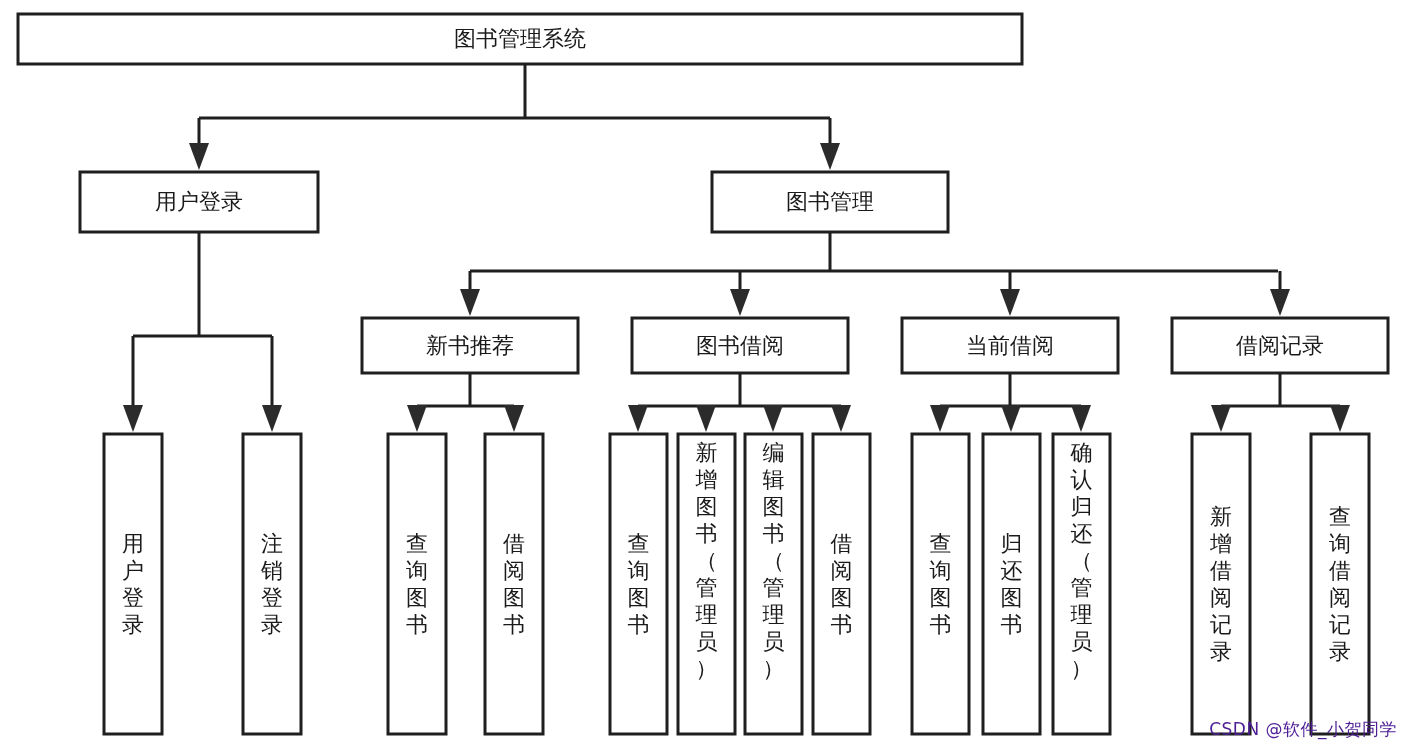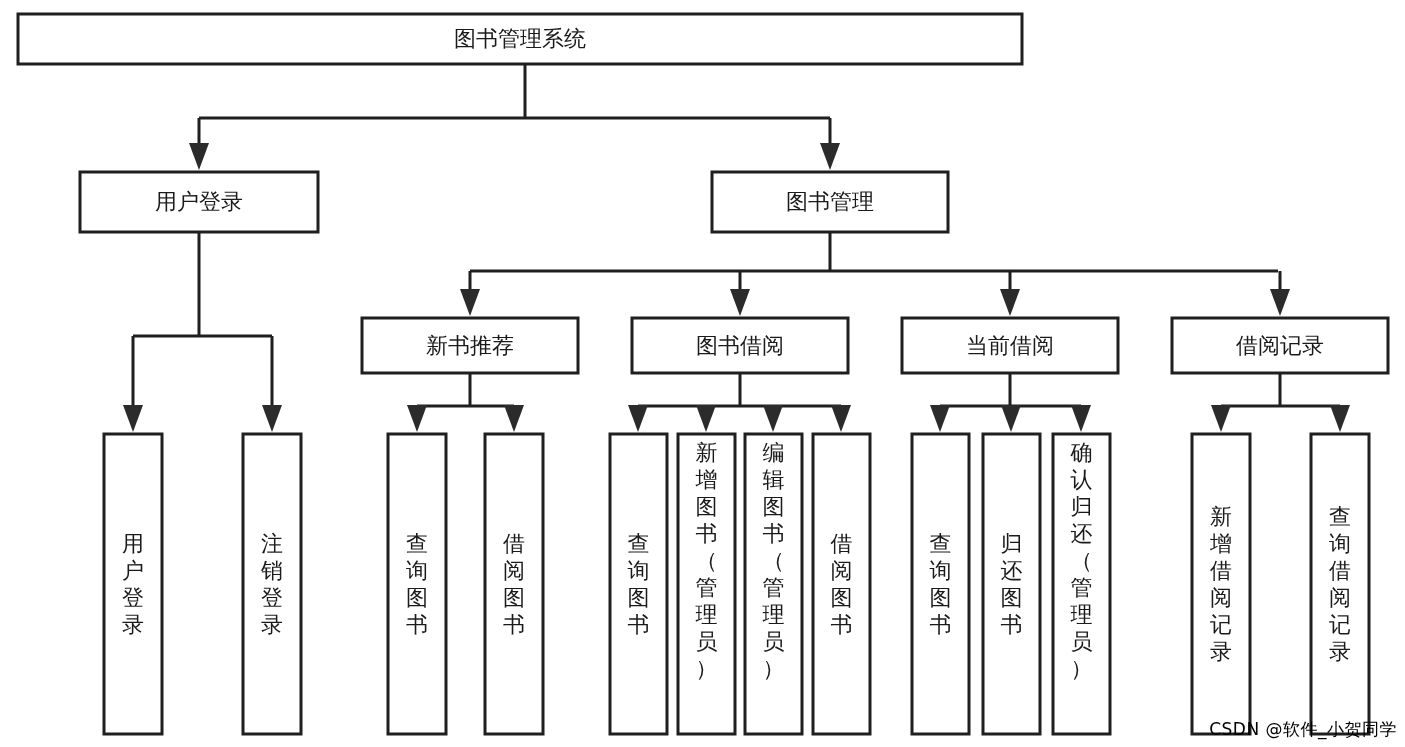--- a/index.html
+++ b/index.html
@@ -52,21 +52,21 @@
     font-size: 22px;
     fill: #1a1a1a;
     text-anchor: middle;
   }
   .watermark {
     position: absolute;
     right: 8px;
     bottom: 6px;
     font-family: "DejaVu Sans", "Liberation Sans", sans-serif;
     font-size: 17px;
-    color: #000000;
+    color: #4c1d95;
     letter-spacing: 0.5px;
     white-space: nowrap;
     user-select: none;
   }
 </style>
 </head>
 <body>
 
 <div id="diagram-root">
   <svg id="tree-svg" viewBox="0 0 1405 747">

